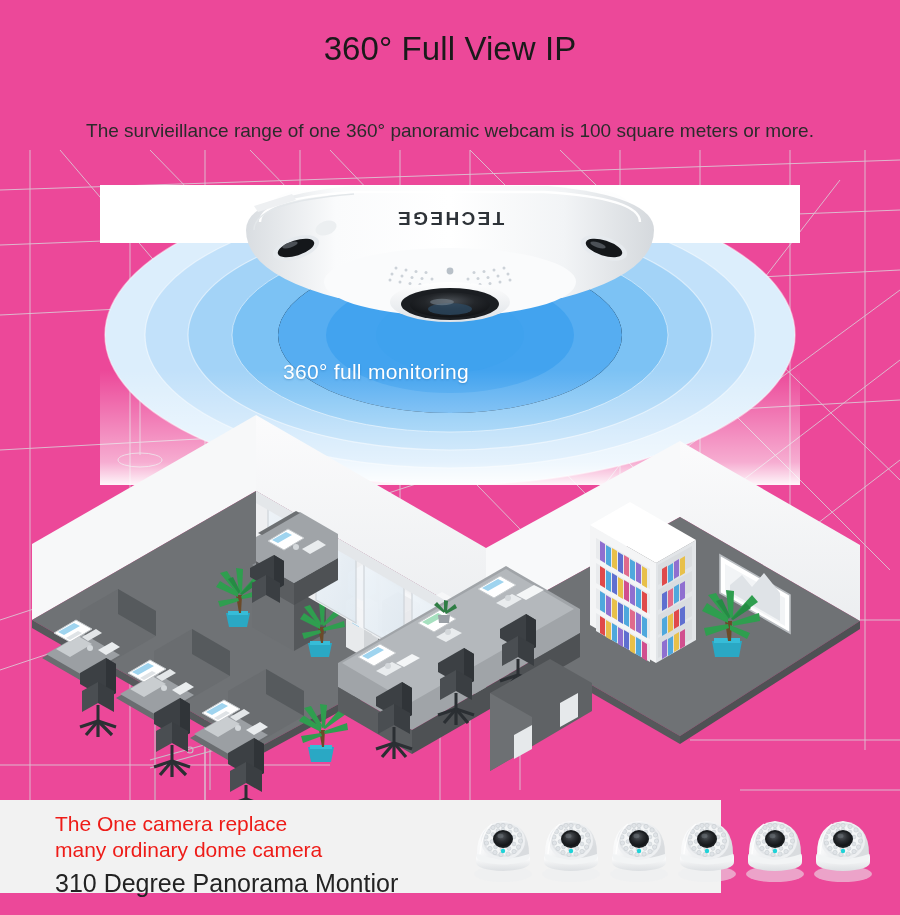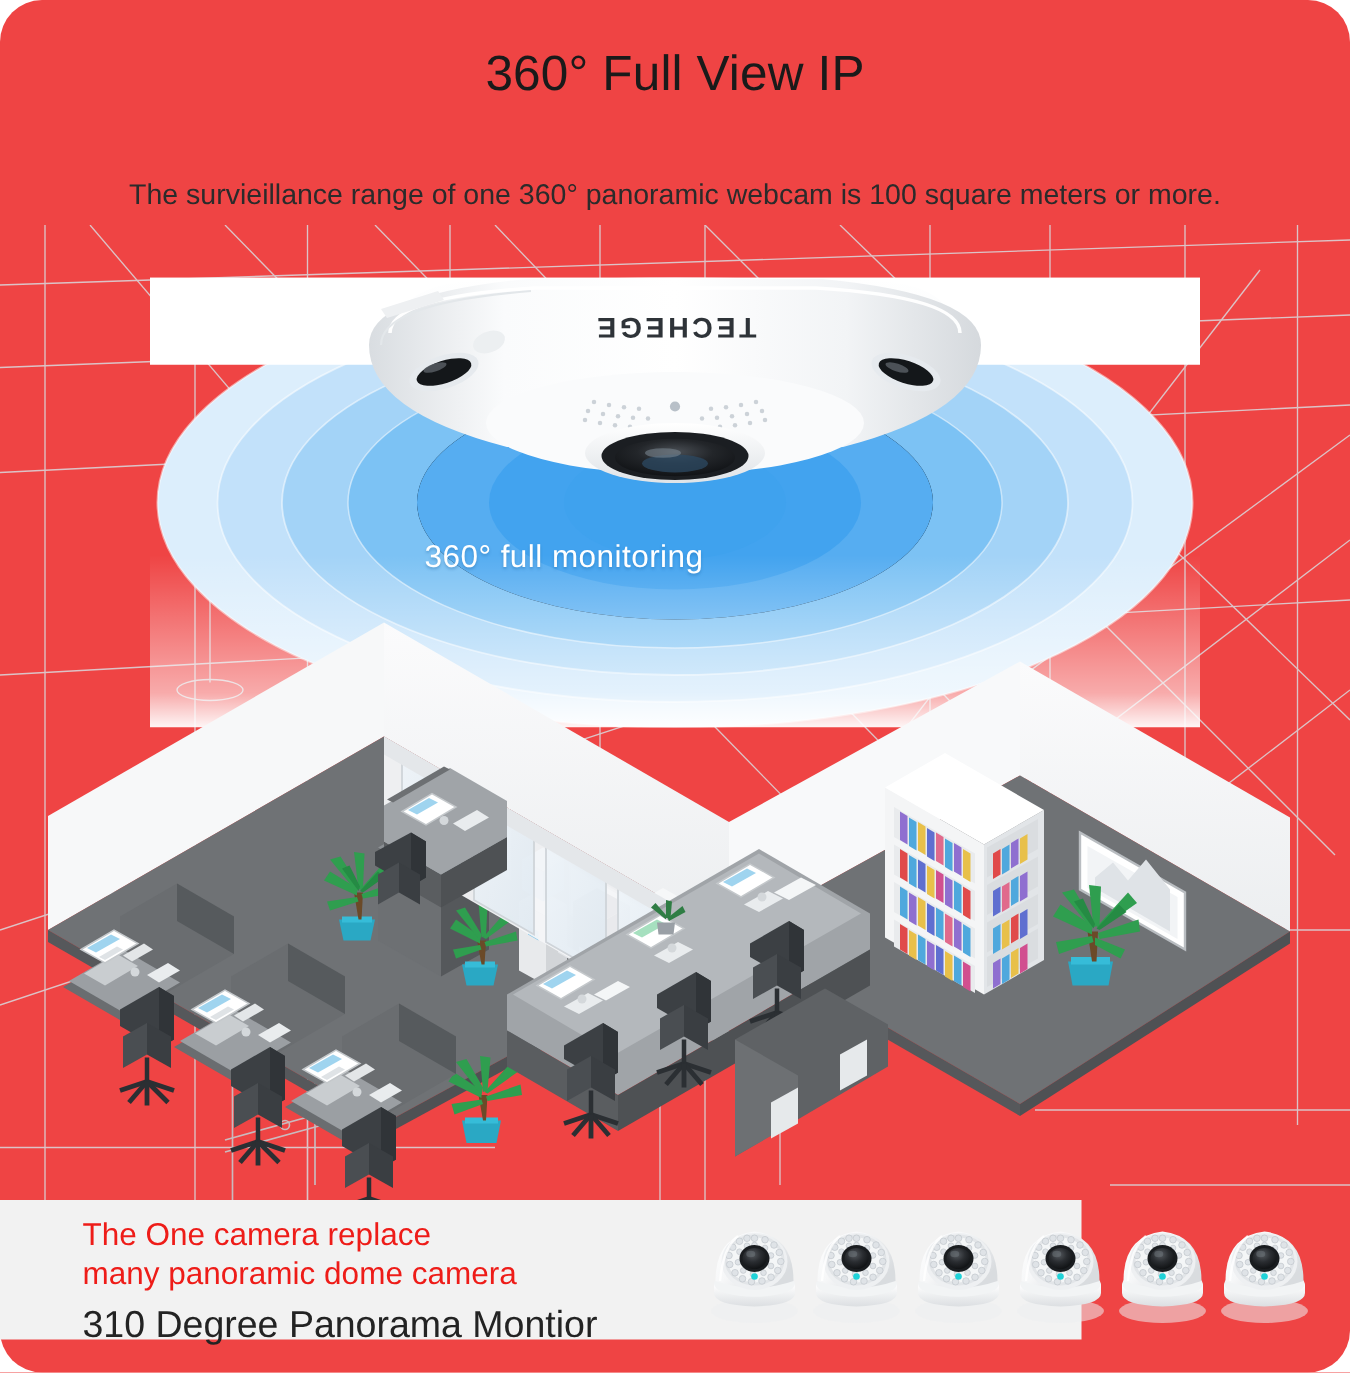--- a/index.html
+++ b/index.html
@@ -3,21 +3,21 @@
 <meta charset="utf-8">
 <style>
   * { margin:0; padding:0; box-sizing:border-box; }
   html,body { width:900px; height:915px; }
   body {
     font-family:"Liberation Sans", sans-serif;
     background:#ffffff;
     position:relative;
     overflow:hidden;
   }
-  #stage { position:absolute; inset:0; width:900px; height:915px; background:#ef4444;border-radius:28px; }
+  #stage { position:absolute; inset:0; width:900px; height:915px; background:#ec4899; }
 
   
   .wire { position:absolute; left:0; top:150px; width:900px; height:665px; }
 
   
   .headline {
     position:absolute; left:0; top:28px; width:900px;
     text-align:center; color:#1a1a1a;
     font-size:33px; line-height:41px; font-weight:400;
     letter-spacing:.1px;
@@ -649,21 +649,21 @@
             <path d="M246 170 L260 178 L260 198 L246 190 Z" fill="#3a3e42"></path>
           </g>
         </g>
       </g>
     </svg>
   </div>
 
   <div class="banner">
     <div class="banner-text">
       <div class="bt-red">The One camera replace</div>
-      <div class="bt-red">many panoramic dome camera</div>
+      <div class="bt-red">many ordinary dome camera</div>
       <div class="bt-black">310 Degree Panorama Montior</div>
     </div>
 
     <svg class="domes" viewBox="0 0 410 76">
       <defs>
         <linearGradient id="domeBody" x1="0" y1="0" x2="1" y2="0.6">
           <stop offset="0%" stop-color="#ffffff"></stop>
           <stop offset="45%" stop-color="#f6f7f8"></stop>
           <stop offset="100%" stop-color="#d9dcdf"></stop>
         </linearGradient>

